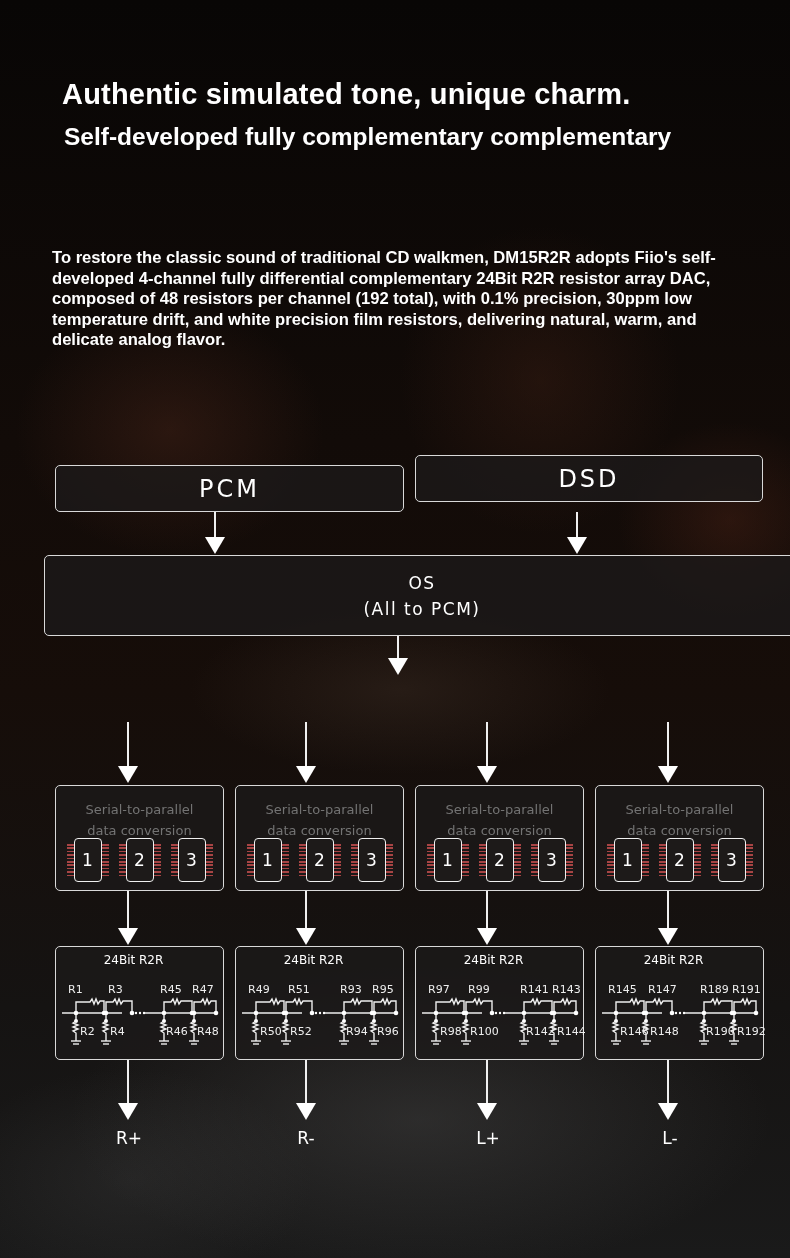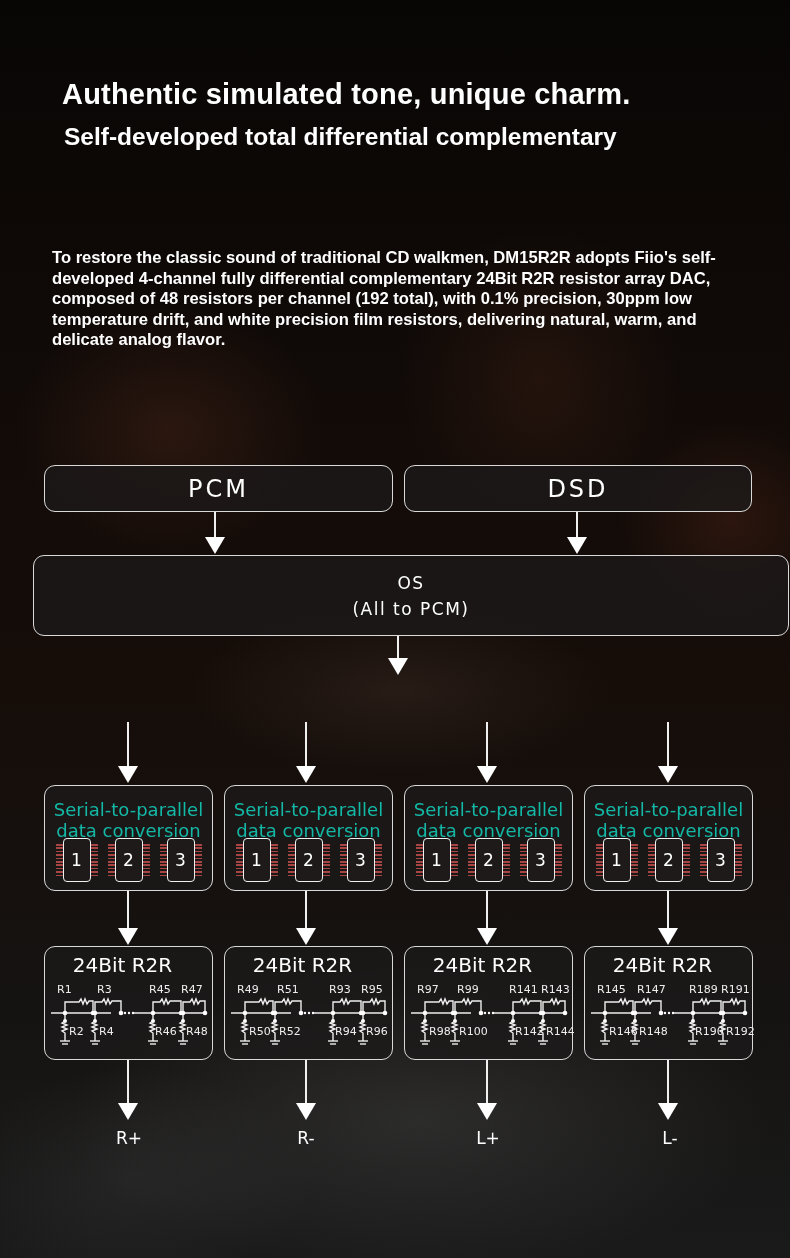--- a/index.html
+++ b/index.html
@@ -32,72 +32,73 @@
     font-size: 24.5px; font-weight: bold; line-height: 31px;
   }
   .desc {
     position: absolute; left: 52px; top: 248px; width: 710px;
     font-size: 16.6px; font-weight: bold; line-height: 20.6px;
   }
 
   .box {
     position: absolute;
     border: 1.5px solid #d9d9d9;
-    border-radius: 11px;
+    border-radius: 5px;
     background: rgba(28,26,25,0.78);
     display: flex; flex-direction: column; align-items: center; justify-content: center;
     text-align: center;
+    margin-left: 11px;
   }
   .box-big { font-size: 24px; letter-spacing: 3px; font-family: "DejaVu Sans", sans-serif; }
   .box-os { font-size: 17px; letter-spacing: 1.5px; line-height: 26px; font-family: "DejaVu Sans", sans-serif; }
 
   .vline { position: absolute; width: 1.5px; background: #f0f0f0; }
   .arrowhead {
     position: absolute; width: 0; height: 0;
     border-left: 10px solid transparent; border-right: 10px solid transparent;
     border-top: 17px solid #fff;
   }
 
-  .sp-title { font-size: 18px; line-height: 21px; color: #14b8a6; margin-top: -36px; font-family: "DejaVu Sans", sans-serif; }
+  .sp-title { font-size: 13px; line-height: 21px; color: #737373; margin-top: -36px; font-family: "DejaVu Sans", sans-serif; }
   .chips { position: absolute; left: 0; right: 0; top: 52px; height: 46px; display: flex; justify-content: center; gap: 0; }
   .chip-wrap { position: relative; width: 52px; height: 46px; display: flex; justify-content: center; }
   .chip-pins { position: absolute; top: 6px; width: 42px; height: 34px;
     background: repeating-linear-gradient(180deg, #a74444 0px, #a74444 1.5px, transparent 1.5px, transparent 3.4px);
   }
   .chip {
     position: relative; width: 28px; height: 44px;
     border: 1.5px solid #f0f0f0; border-radius: 4px;
     background: #1d1a19;
     display: flex; align-items: center; justify-content: center;
     font-size: 17px; font-family: "DejaVu Sans", sans-serif;
   }
 
-  .r2r-title { position: absolute; left: 0; right: 12px; top: 6px; text-align: center; font-size: 20px; font-family: "DejaVu Sans", sans-serif; }
+  .r2r-title { position: absolute; left: 0; right: 12px; top: 6px; text-align: center; font-size: 12px; font-family: "DejaVu Sans", sans-serif; }
   .r2r-svg { position: absolute; left: 0; top: 28px; }
   .r-label { font-size: 11px; fill: #eee; font-family: "DejaVu Sans", sans-serif; }
 
   .out-label { position: absolute; top: 1128px; font-size: 17px; font-family: "DejaVu Sans", sans-serif; transform: translateX(-50%); }
 </style>
 </head>
 <body>
 
 <div class="bg"></div>
 
 <div class="content">
 
   <div class="title">Authentic simulated tone, unique charm.</div>
   <div class="subtitle">
-    <div>Self-developed total differential complementary</div>
+    <div>Self-developed fully complementary complementary</div>
   </div>
   <div class="desc">To restore the classic sound of traditional CD walkmen, DM15R2R adopts Fiio's self-developed 4-channel fully differential complementary 24Bit R2R resistor array DAC, composed of 48 resistors per channel (192 total), with 0.1% precision, 30ppm low temperature drift, and white precision film resistors, delivering natural, warm, and delicate analog flavor.</div>
 
   <div class="box box-big" style="left:44px; top:465px; width:349px; height:47px;">
     <span>PCM</span>
   </div>
-  <div class="box box-big" style="left:404px; top:465px; width:348px; height:47px;">
+  <div class="box box-big" style="left:404px; top:455px; width:348px; height:47px;">
     <span>DSD</span>
   </div>
 
   <div class="vline" style="left:214px; top:512px; height:26px;"></div>
   <div class="arrowhead" style="left:205px; top:537px;"></div>
   <div class="vline" style="left:576px; top:512px; height:26px;"></div>
   <div class="arrowhead" style="left:567px; top:537px;"></div>
 
   <div class="box box-os" style="left:33px; top:555px; width:756px; height:81px;">
     <span>OS</span>

